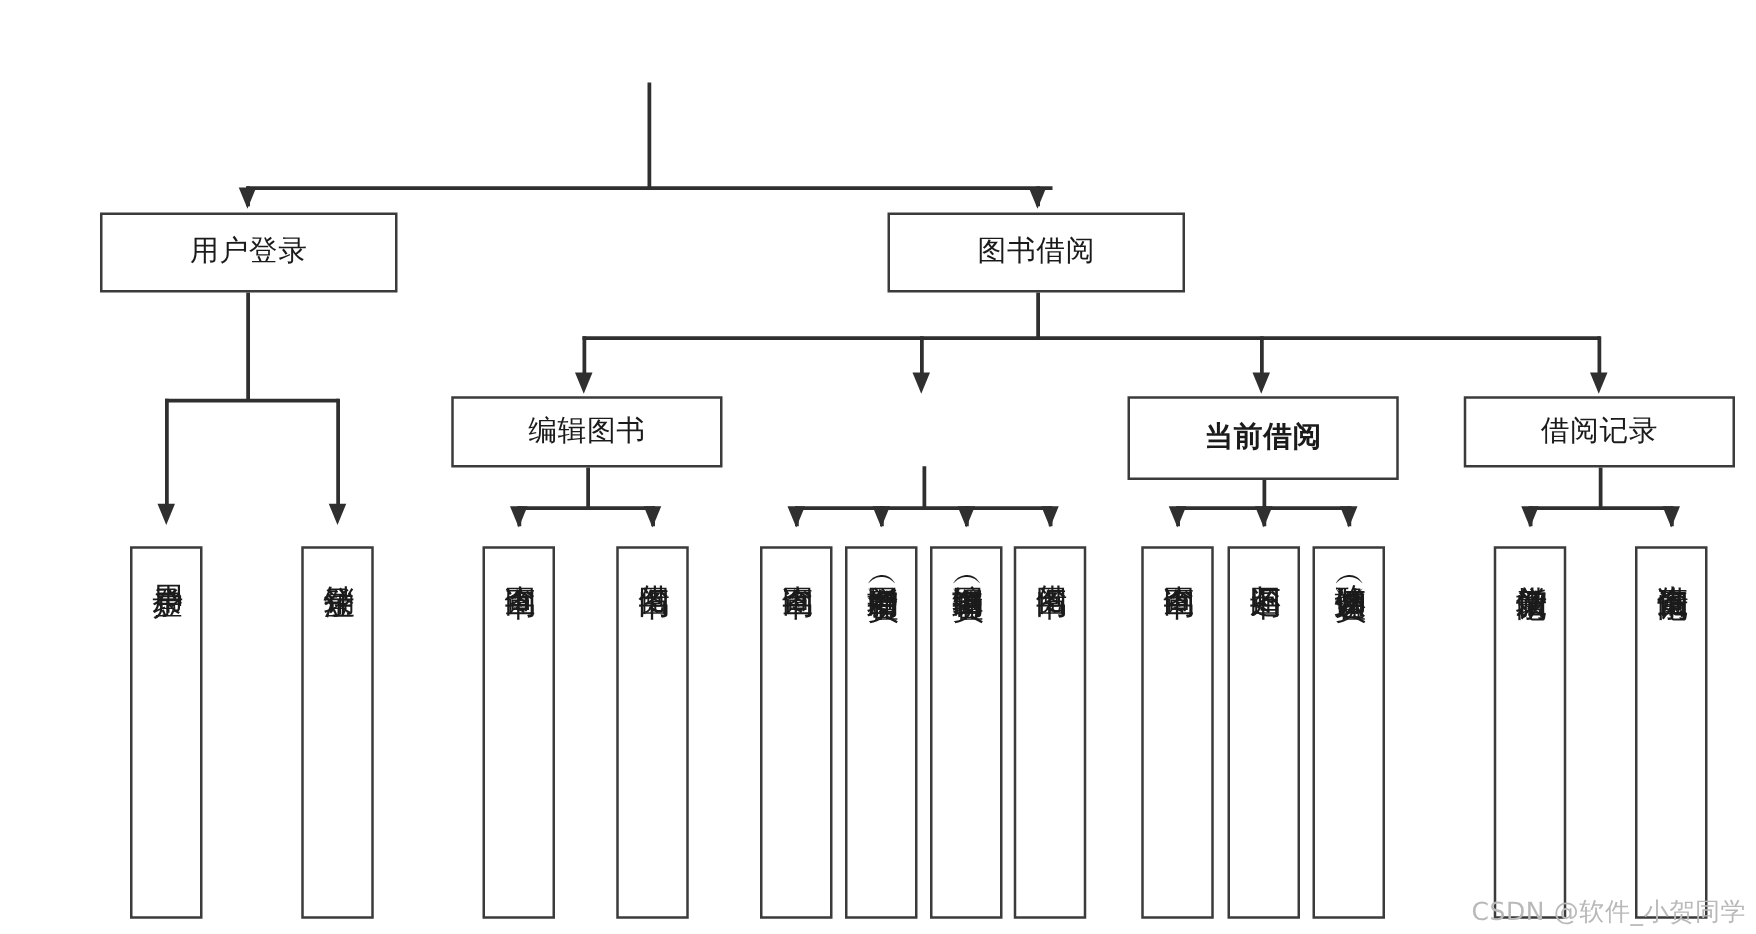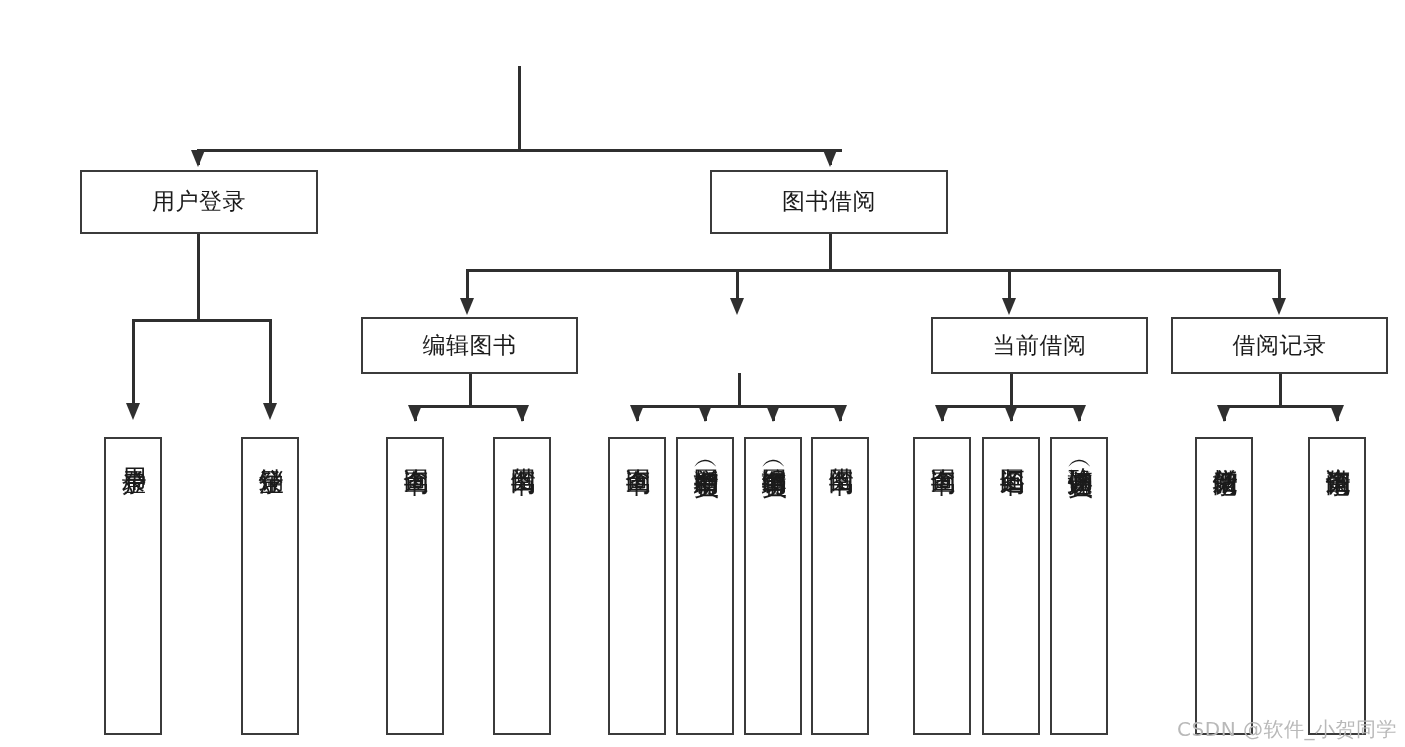--- a/index.html
+++ b/index.html
@@ -147,21 +147,21 @@
   <div class="node horiz" style="left:80px;top:170px;width:238px;height:64px;">
     <span class="label">用户登录</span>
   </div>
   <div class="node horiz" style="left:710px;top:170px;width:238px;height:64px;">
     <span class="label">图书借阅</span>
   </div>
 
   <div class="node horiz" style="left:361px;top:317px;width:217px;height:57px;">
     <span class="label">编辑图书</span>
   </div>
-  <div class="node horiz" style="left:931px;top:317px;width:217px;height:57px;">
+  <div class="node horiz" style="left:902px;top:317px;width:217px;height:67px;font-weight:bold;">
     <span class="label">当前借阅</span>
   </div>
   <div class="node horiz" style="left:1171px;top:317px;width:217px;height:57px;">
     <span class="label">借阅记录</span>
   </div>
 
   <div class="node vert" style="left:104px;top:437px;width:58px;height:298px;">
     <span class="label">用户登录</span>
   </div>
   <div class="node vert" style="left:241px;top:437px;width:58px;height:298px;">

